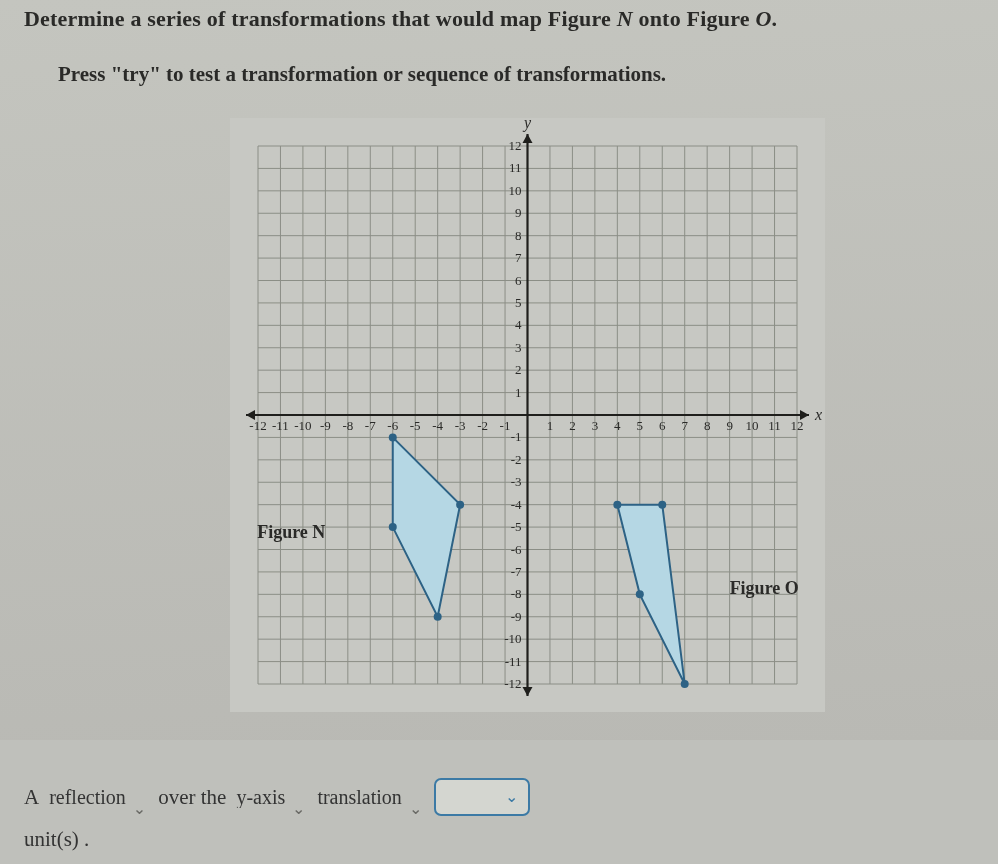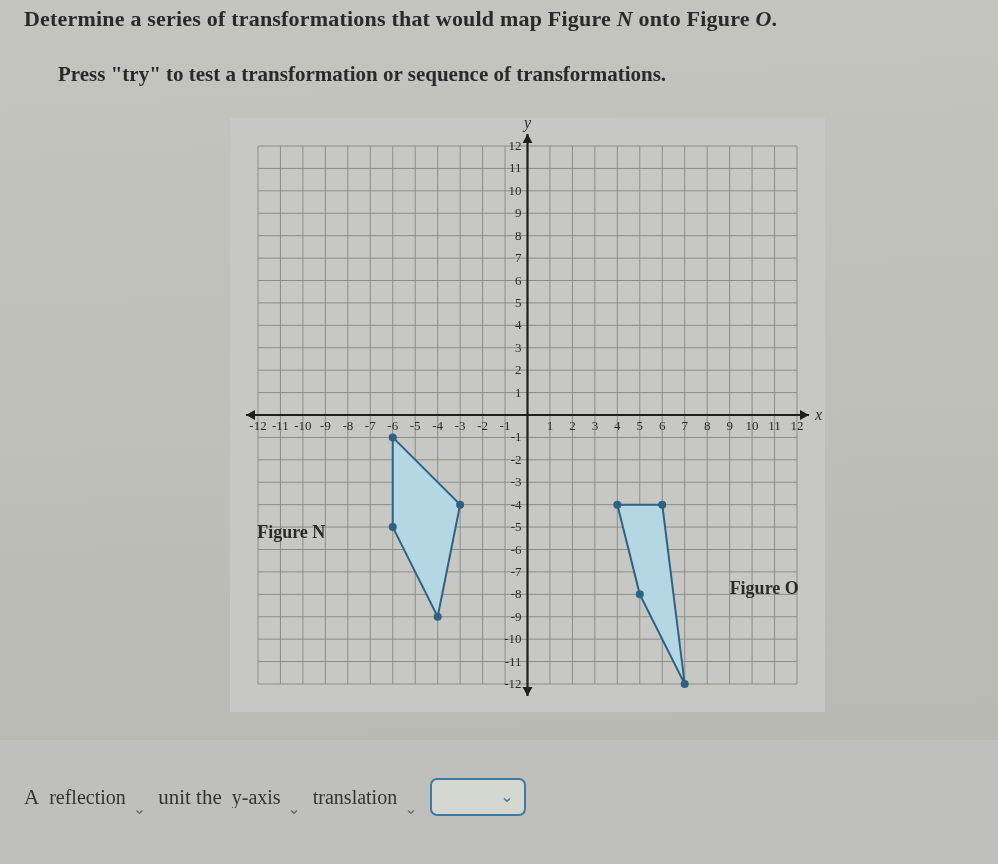--- a/index.html
+++ b/index.html
@@ -254,34 +254,37 @@
   <div class="answer">
     <div class="row">
       <span>A</span>
 
       <span class="dd-wrap">
         <select class="dd">
           <option>reflection</option>
         </select>
       </span>
 
-      <span>unit the</span>
+      <span>over the</span>
 
       <span class="dd-wrap">
         <select class="dd">
           <option>y-axis</option>
         </select>
       </span>
 
 
       <span class="dd-wrap">
         <select class="dd">
           <option>translation</option>
         </select>
       </span>
 
       <span class="box-select">
         <span class="chev">⌄</span>
       </span>
     </div>
+    <div class="row">
+      <span>unit(s) .</span>
+    </div>
   </div>
 
 </div>
 
 </body></html>

